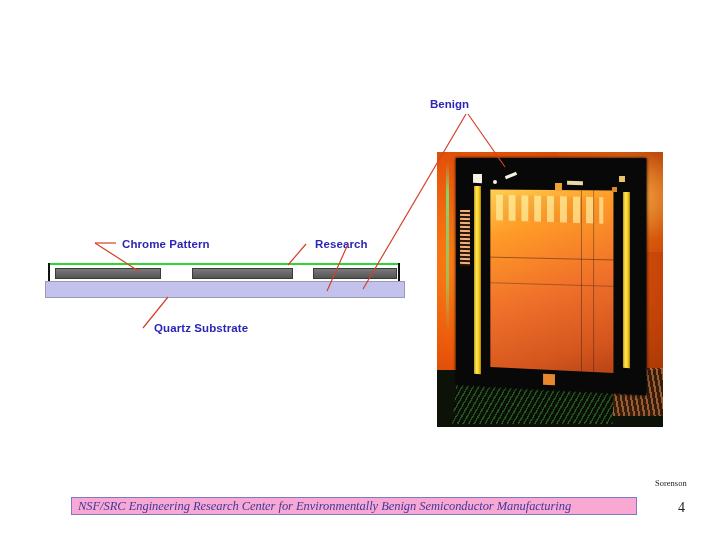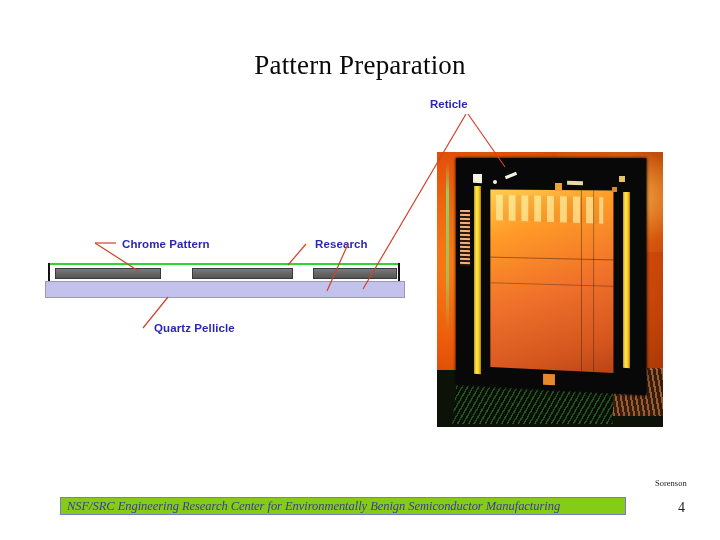--- a/index.html
+++ b/index.html
@@ -216,27 +216,27 @@
   #photo-fid-8 { left: 106px; top: 222px; width: 12px; height: 11px; background:#e8882c; }
   
   #photo-green-fringe {
     left: 9px; top: 10px; width: 3px; height: 170px;
     background: linear-gradient(to bottom, rgba(120,230,120,0.0), rgba(120,230,120,0.85) 18%, rgba(120,230,120,0.6) 70%, rgba(120,230,120,0));
   }
 
   
   #footer-box {
     position: absolute;
-    left: 60px;
+    left: 71px;
     top: 497px;
     width: 566px;
     height: 18px;
     border: 1px solid #7a7ac8;
     box-sizing: border-box;
-    background: #84cc16;
+    background: #f9a8d4;
   }
   #footer-text {
     position: absolute;
     left: 6px;
     top: 1px;
     font-family: "Liberation Serif", serif;
     font-style: italic;
     font-size: 12.5px;
     color: #3b3b9e;
     white-space: nowrap;
@@ -258,31 +258,30 @@
     font-family: "Liberation Serif", serif;
     font-size: 14px;
     color: #222222;
   }
 </style>
 </head>
 <body>
 
 <div id="slide">
 
-  <div id="slide-title">Pattern Preparation</div>
-
-  <div id="label-reticle">Reticle</div>
+
+  <div id="label-reticle">Benign</div>
 
   <div id="cross-section">
 
     <div class="cs-label" id="label-chrome-pattern">Chrome Pattern</div>
 
     <div class="cs-label" id="label-pellicle">Research</div>
 
-    <div class="cs-label" id="label-quartz-substrate">Quartz Pellicle</div>
+    <div class="cs-label" id="label-quartz-substrate">Quartz Substrate</div>
 
     <div id="quartz-substrate-shape"></div>
 
     <div class="chrome-block" id="chrome-block-1"></div>
     <div class="chrome-block" id="chrome-block-2"></div>
     <div class="chrome-block" id="chrome-block-3"></div>
 
     <div id="pellicle-line"></div>
     <div class="pellicle-post" id="pellicle-post-left"></div>
     <div class="pellicle-post" id="pellicle-post-right"></div>

